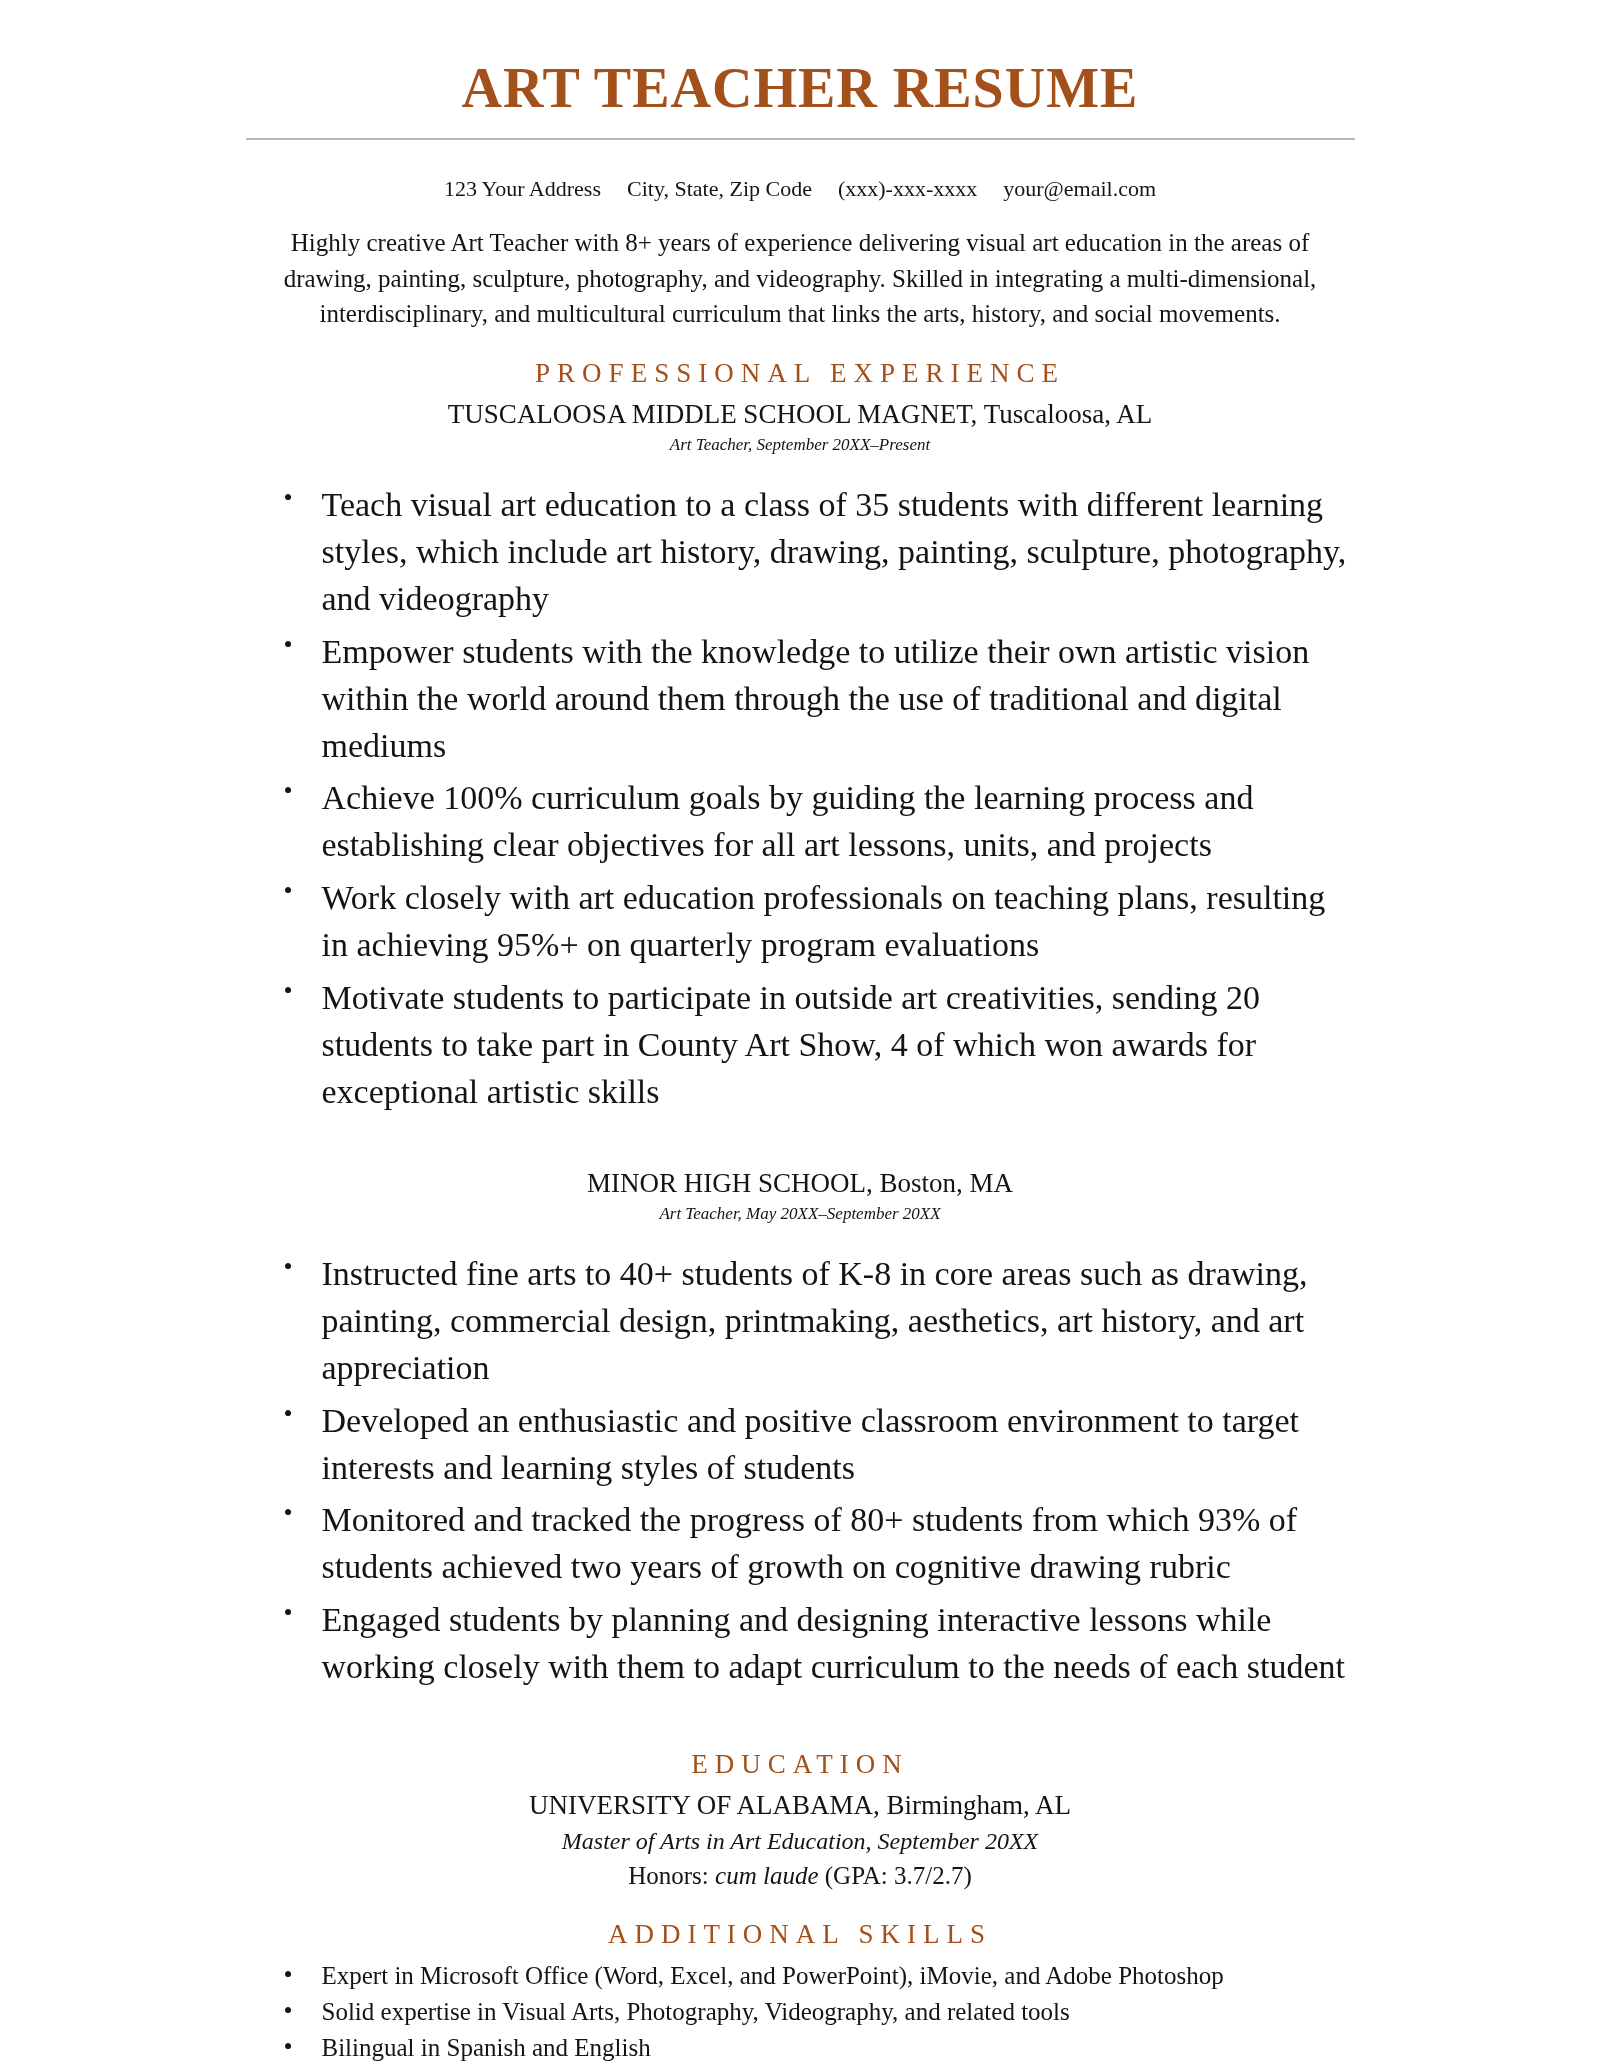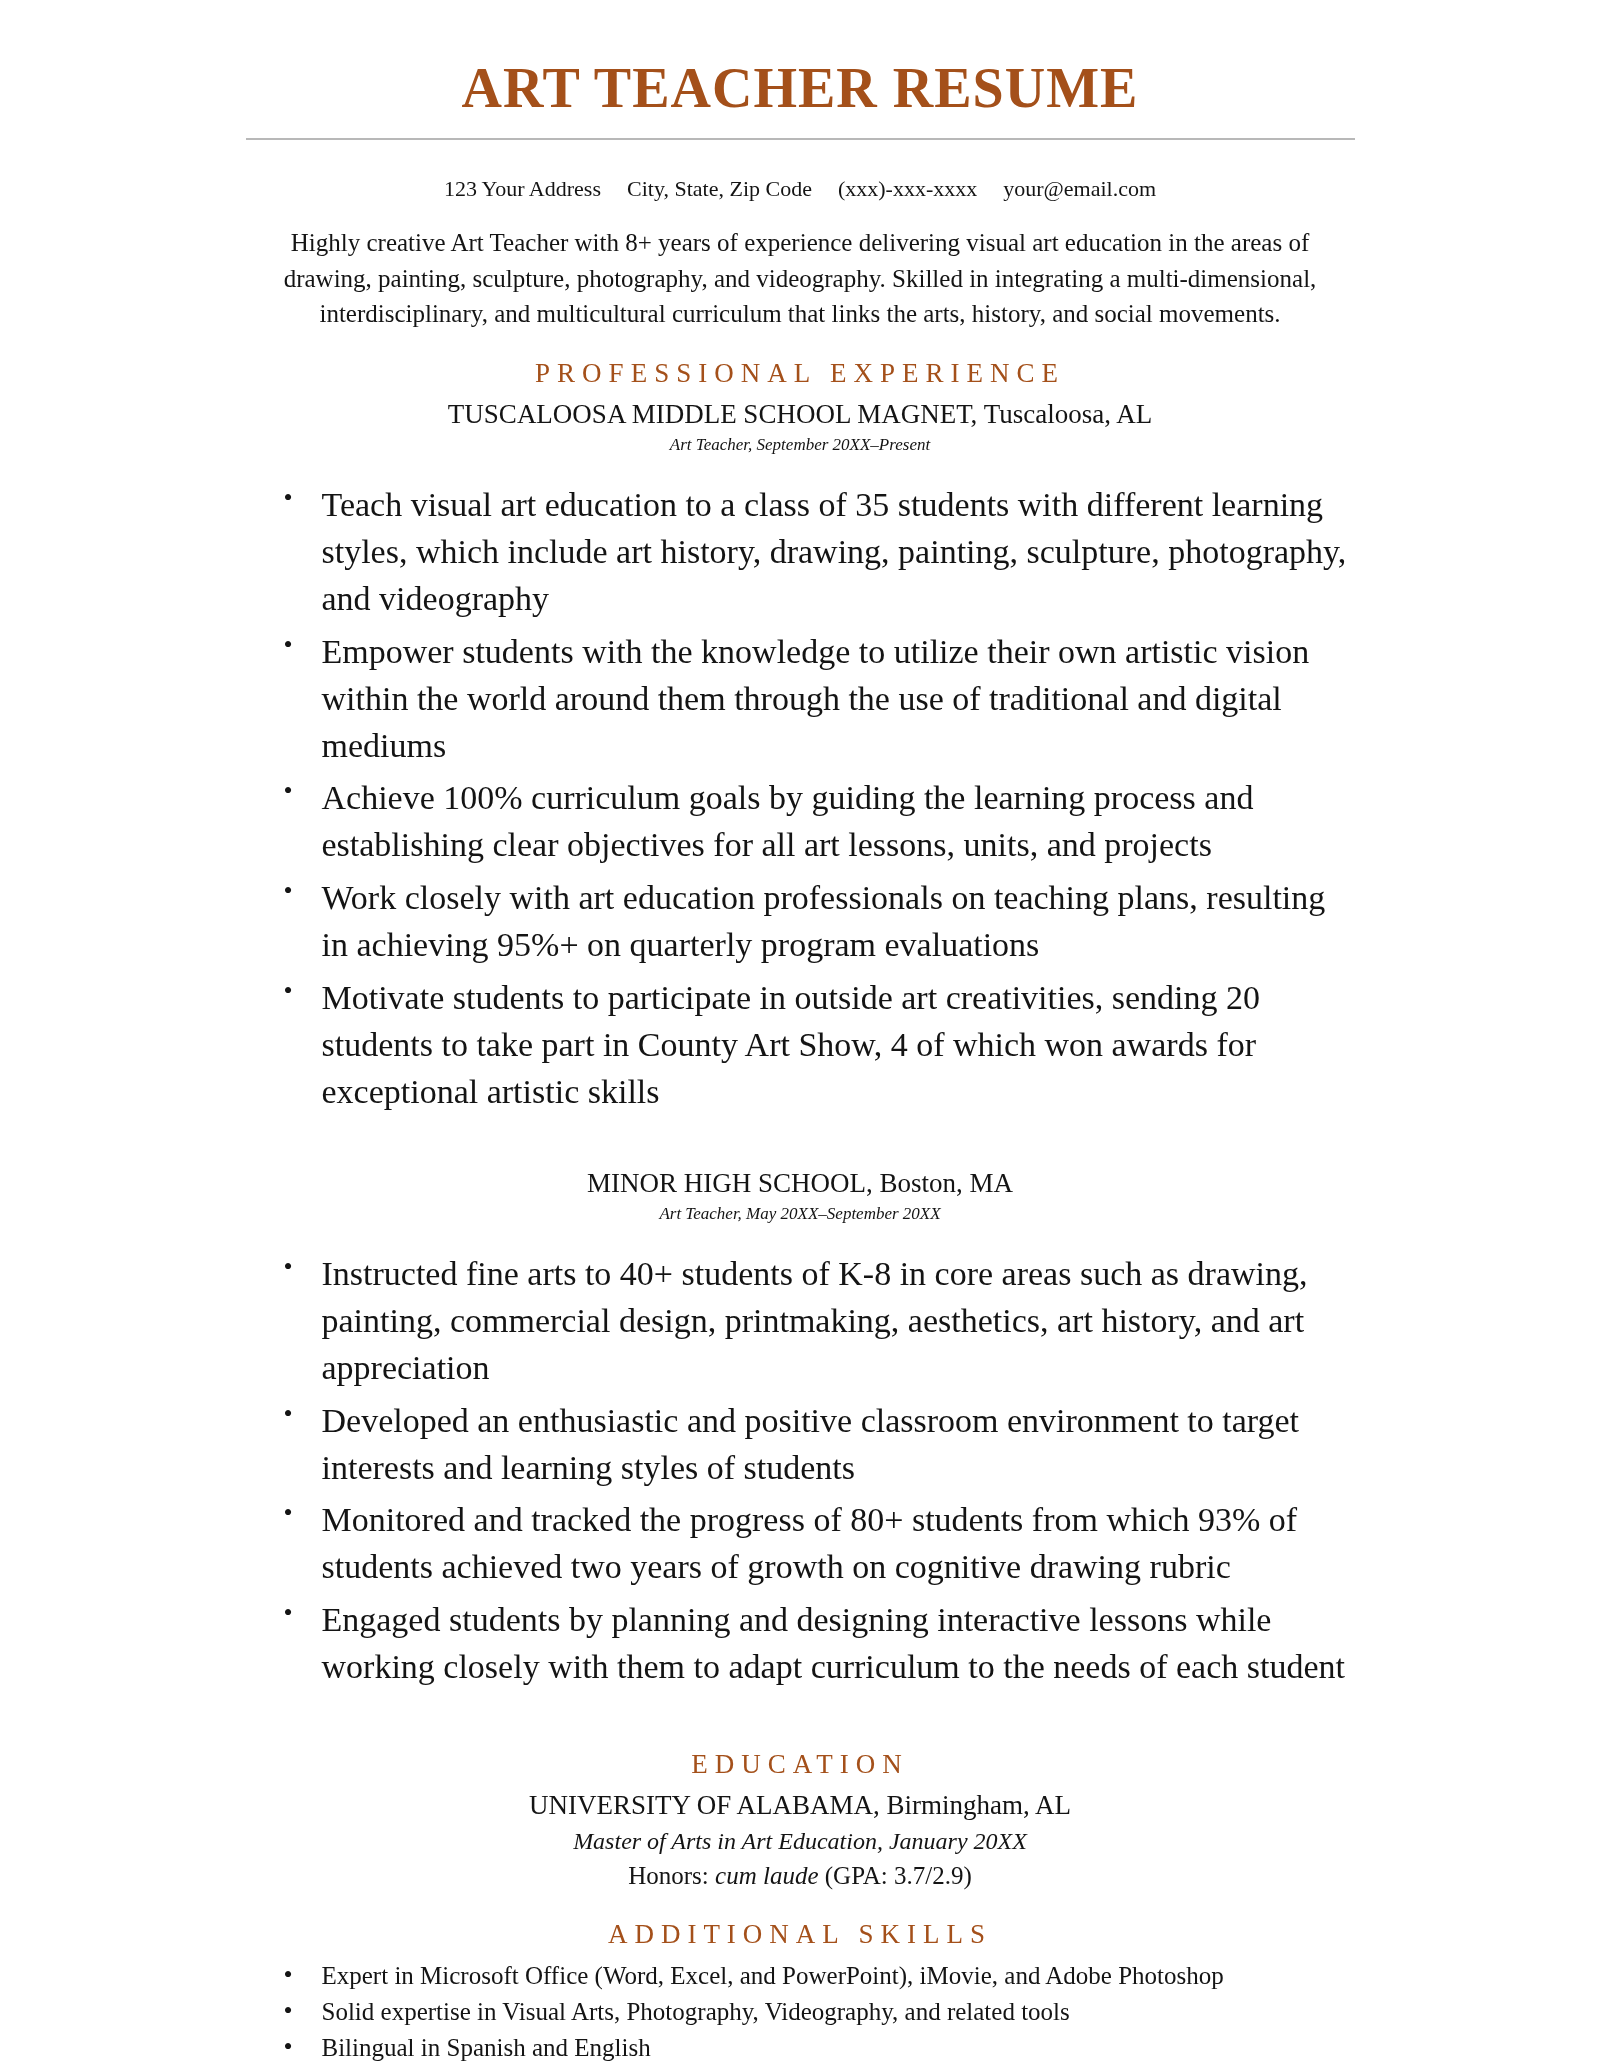--- a/index.html
+++ b/index.html
@@ -199,22 +199,22 @@
       <li>Engaged students by planning and designing interactive lessons while working closely with them to adapt curriculum to the needs of each student</li>
     </ul>
   </div>
 
   <div class="gap-md"></div>
 
   <h2 class="section-heading">EDUCATION</h2>
 
   <div>
     <div class="entry-org">UNIVERSITY OF ALABAMA, Birmingham, AL</div>
-    <div class="edu-line edu-degree">Master of Arts in Art Education, January 20XX</div>
-    <div class="edu-line"><span>Honors: </span><span class="italic">cum laude</span><span> (GPA: 3.7/2.9)</span></div>
+    <div class="edu-line edu-degree">Master of Arts in Art Education, September 20XX</div>
+    <div class="edu-line"><span>Honors: </span><span class="italic">cum laude</span><span> (GPA: 3.7/2.7)</span></div>
   </div>
 
   <h2 class="section-heading">ADDITIONAL SKILLS</h2>
 
   <ul class="skills">
     <li>Expert in Microsoft Office (Word, Excel, and PowerPoint), iMovie, and Adobe Photoshop</li>
     <li>Solid expertise in Visual Arts, Photography, Videography, and related tools</li>
     <li>Bilingual in Spanish and English</li>
   </ul>
 

